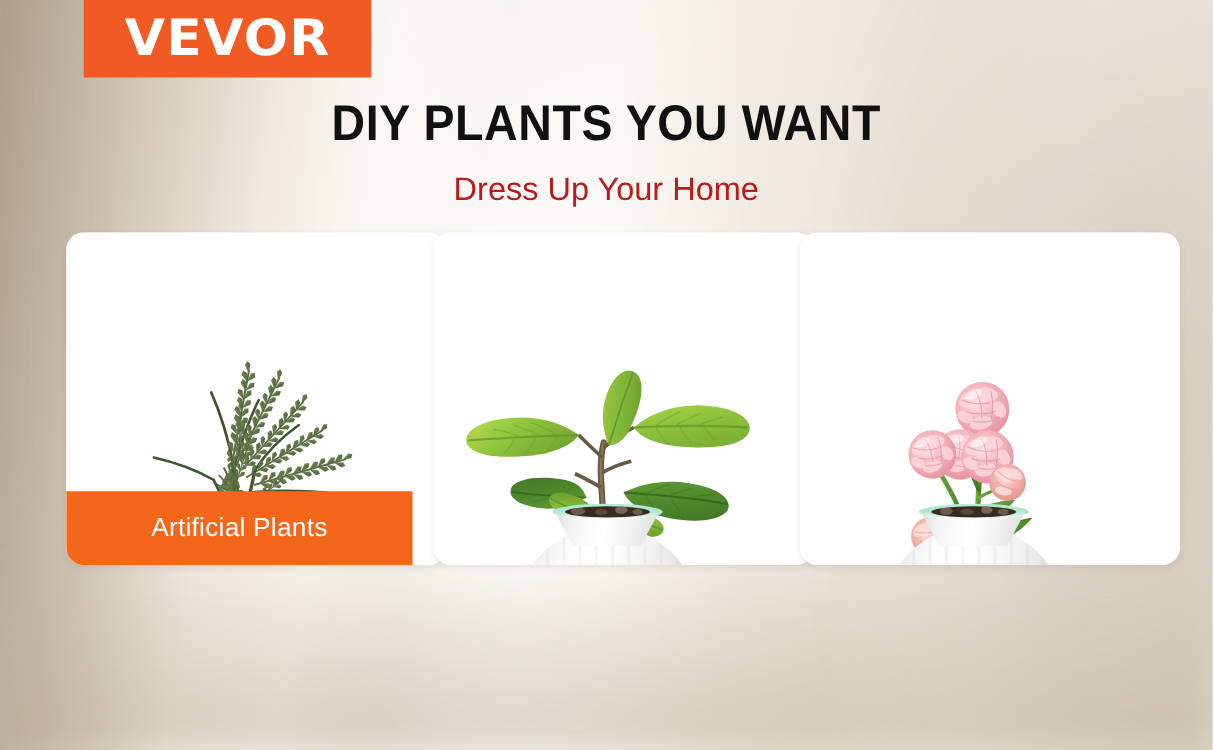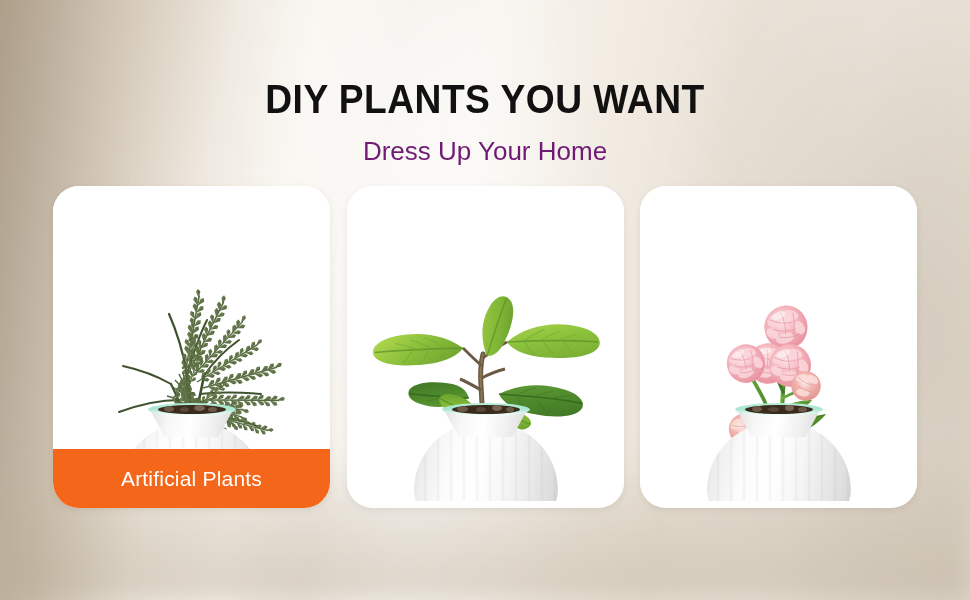--- a/index.html
+++ b/index.html
@@ -125,37 +125,38 @@
     letter-spacing: 0.5px;
     line-height: 1;
     transform: scaleX(0.93);
   }
   #subhead {
     position: absolute;
     left: 0;
     right: 0;
     top: 135px;
     text-align: center;
-    color: #701a75;
+    color: #b91c1c;
     font-family: "Liberation Sans", sans-serif;
     font-weight: normal;
     font-size: 26px;
     line-height: 1.3;
   }
 
   
   .card {
     position: absolute;
     top: 186px;
     width: 277px;
-    height: 322px;
-    border-radius: 26px;
+    height: 266px;
+    border-radius: 14px;
     overflow: hidden;
     background: #ffffff;
     box-shadow: 0 2px 6px rgba(90,72,50,0.10);
+    padding-left: 27px;
   }
   #card-0 { left: 53px; }
   #card-1 { left: 347px; }
   #card-2 { left: 640px; }
 
   .photo {
     position: absolute;
     left: 0;
     top: 0;
     width: 277px;
@@ -268,20 +269,23 @@
 <body>
 
 <div id="banner">
 
   <div class="bg-base"></div>
   <div class="bg-soft-light"></div>
   <div class="bg-shadow-r"></div>
   <div class="bg-shadow-l"></div>
   <div class="bg-floor"></div>
 
+  <div id="logo">
+    <span class="wordmark">VEVOR</span>
+  </div>
 
   <div id="headline">DIY PLANTS YOU WANT</div>
   <div id="subhead">Dress Up Your Home</div>
 
   <div class="card" id="card-0">
     <div class="photo">
 
       <svg class="fern" viewBox="0 0 277 315">
         <defs>
           <linearGradient id="fernG" x1="0" y1="0" x2="0" y2="1">

